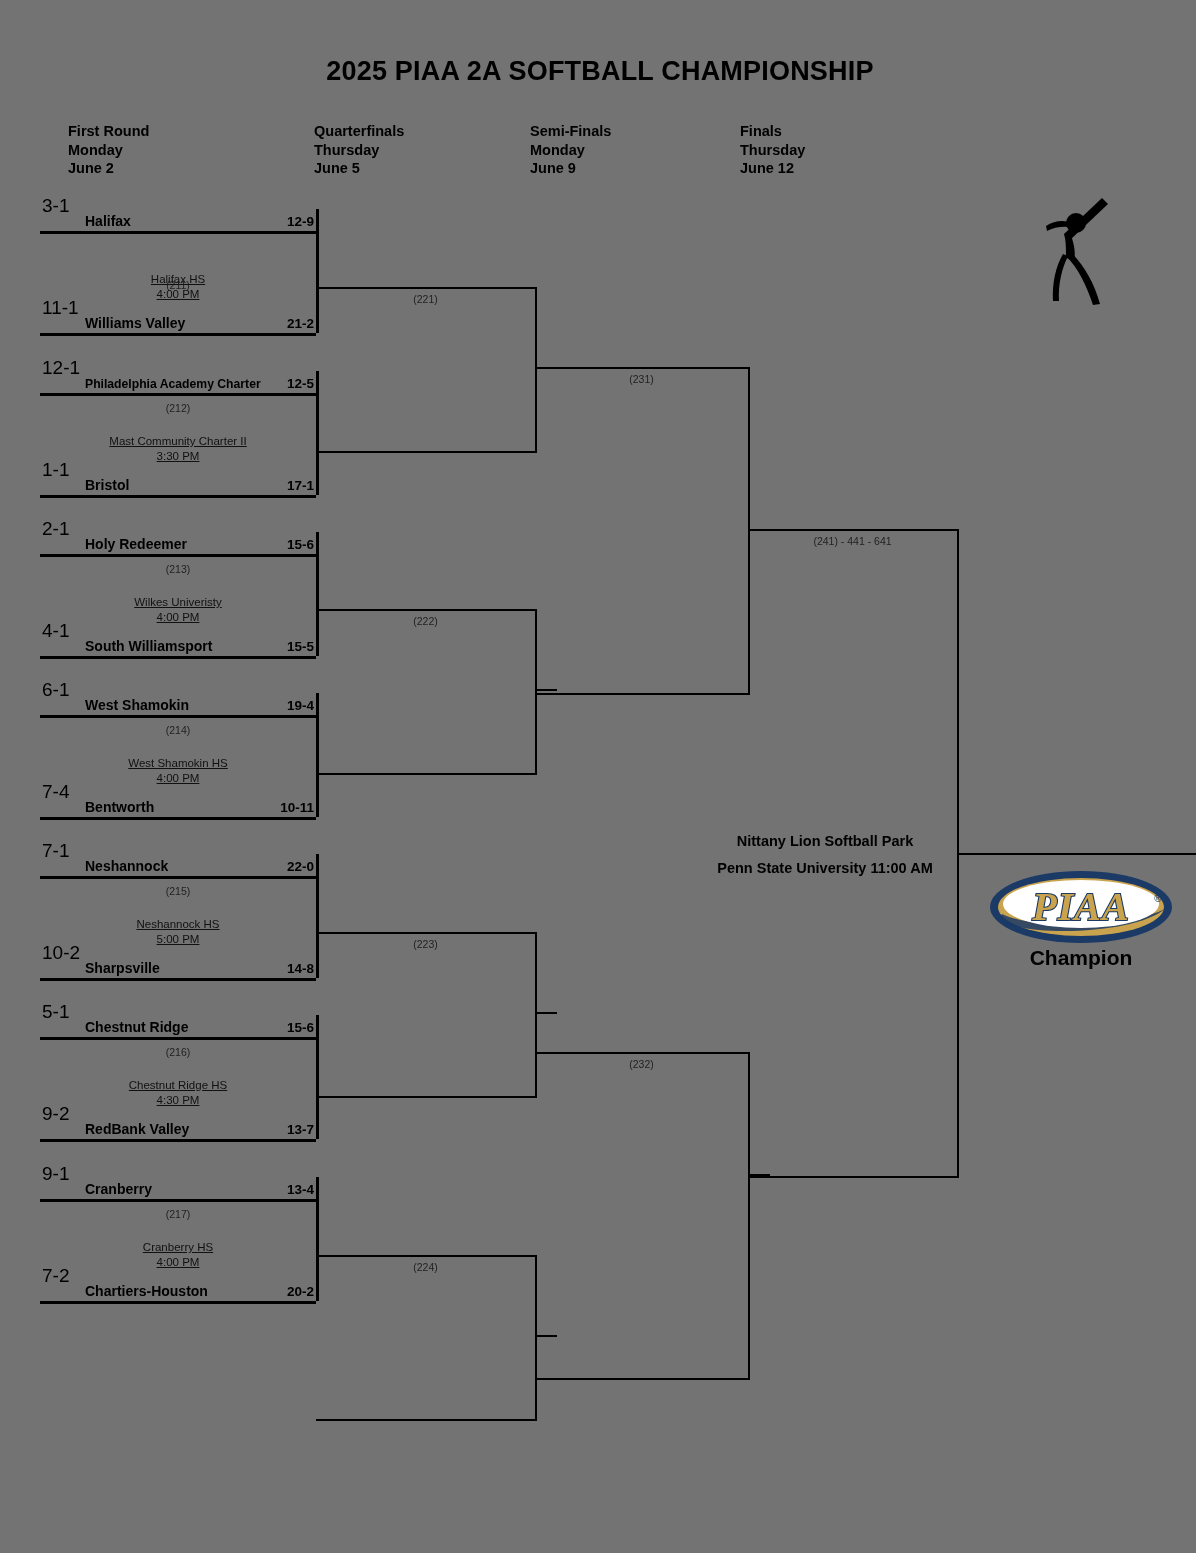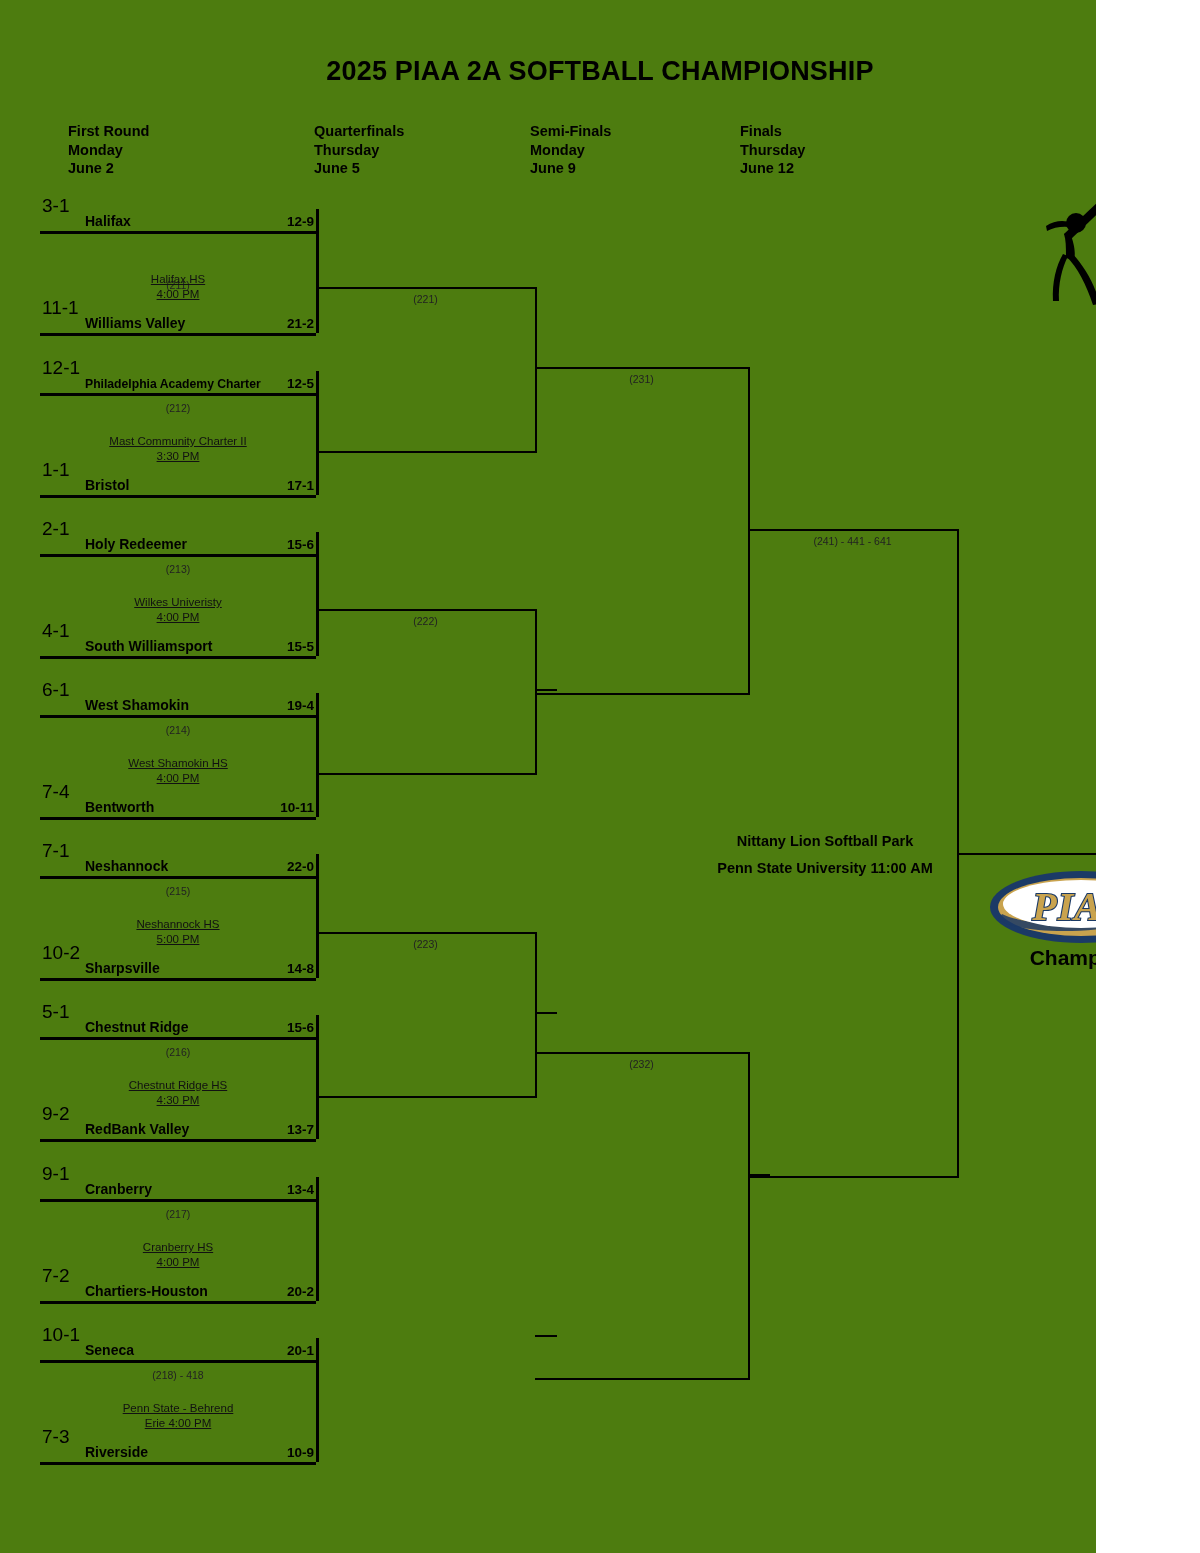--- a/index.html
+++ b/index.html
@@ -6,23 +6,23 @@
     margin: 0;
     padding: 0;
     background: #ffffff;
   }
   body {
     font-family: "Liberation Sans", sans-serif;
     color: #000000;
   }
   #page {
     position: relative;
-    width: 1096px;
+    width: 1196px;
     height: 1553px;
-    background: #4d7c0f;
+    background: #737373;
     overflow: hidden;
   }
 
   
   #title {
     position: absolute;
     left: 0;
     top: 56px;
     width: 1200px;
     text-align: center;
@@ -296,53 +296,39 @@
       <span class="team">Chartiers-Houston</span>
       <span class="rec">20-2</span>
     </div>
     <div class="gamecode" style="top:31px;">(217)</div>
     <div class="venue" style="top:63px;">
       <span>Cranberry HS</span>
       <span>4:00 PM</span>
     </div>
   </div>
 
-  <div class="match" style="left:40px; top:1338px; height:124px;">
-    <div class="slot" style="top:0px;">
-      <span class="seed">10-1</span>
-      <span class="team">Seneca</span>
-      <span class="rec">20-1</span>
-    </div>
-    <div class="slot" style="top:102px;">
-      <span class="seed">7-3</span>
-      <span class="team">Riverside</span>
-      <span class="rec">10-9</span>
-    </div>
-    <div class="gamecode" style="top:31px;">(218) - 418</div>
-    <div class="venue" style="top:63px;">
-      <span>Penn State - Behrend</span>
-      <span>Erie 4:00 PM</span>
-    </div>
-  </div>
 
   <div class="conn" style="left:316px; top:287px; width:219px; height:162px;">
     <div class="code">(221)</div>
   </div>
   <div class="stub" style="left:535px; top:367px; width:22px;"></div>
 
   <div class="conn" style="left:316px; top:609px; width:219px; height:162px;">
     <div class="code">(222)</div>
   </div>
   <div class="stub" style="left:535px; top:689px; width:22px;"></div>
 
   <div class="conn" style="left:316px; top:932px; width:219px; height:162px;">
     <div class="code">(223)</div>
   </div>
   <div class="stub" style="left:535px; top:1012px; width:22px;"></div>
 
+  <div class="conn" style="left:316px; top:1255px; width:219px; height:162px;">
+    <div class="code">(224)</div>
+  </div>
   <div class="stub" style="left:535px; top:1335px; width:22px;"></div>
 
   <div class="conn" style="left:535px; top:367px; width:213px; height:324px;">
     <div class="code">(231)</div>
   </div>
   <div class="stub" style="left:748px; top:529px; width:22px;"></div>
 
   <div class="conn" style="left:535px; top:1012px; width:213px; height:324px;margin-top:40px;">
     <div class="code">(232)</div>
   </div>

